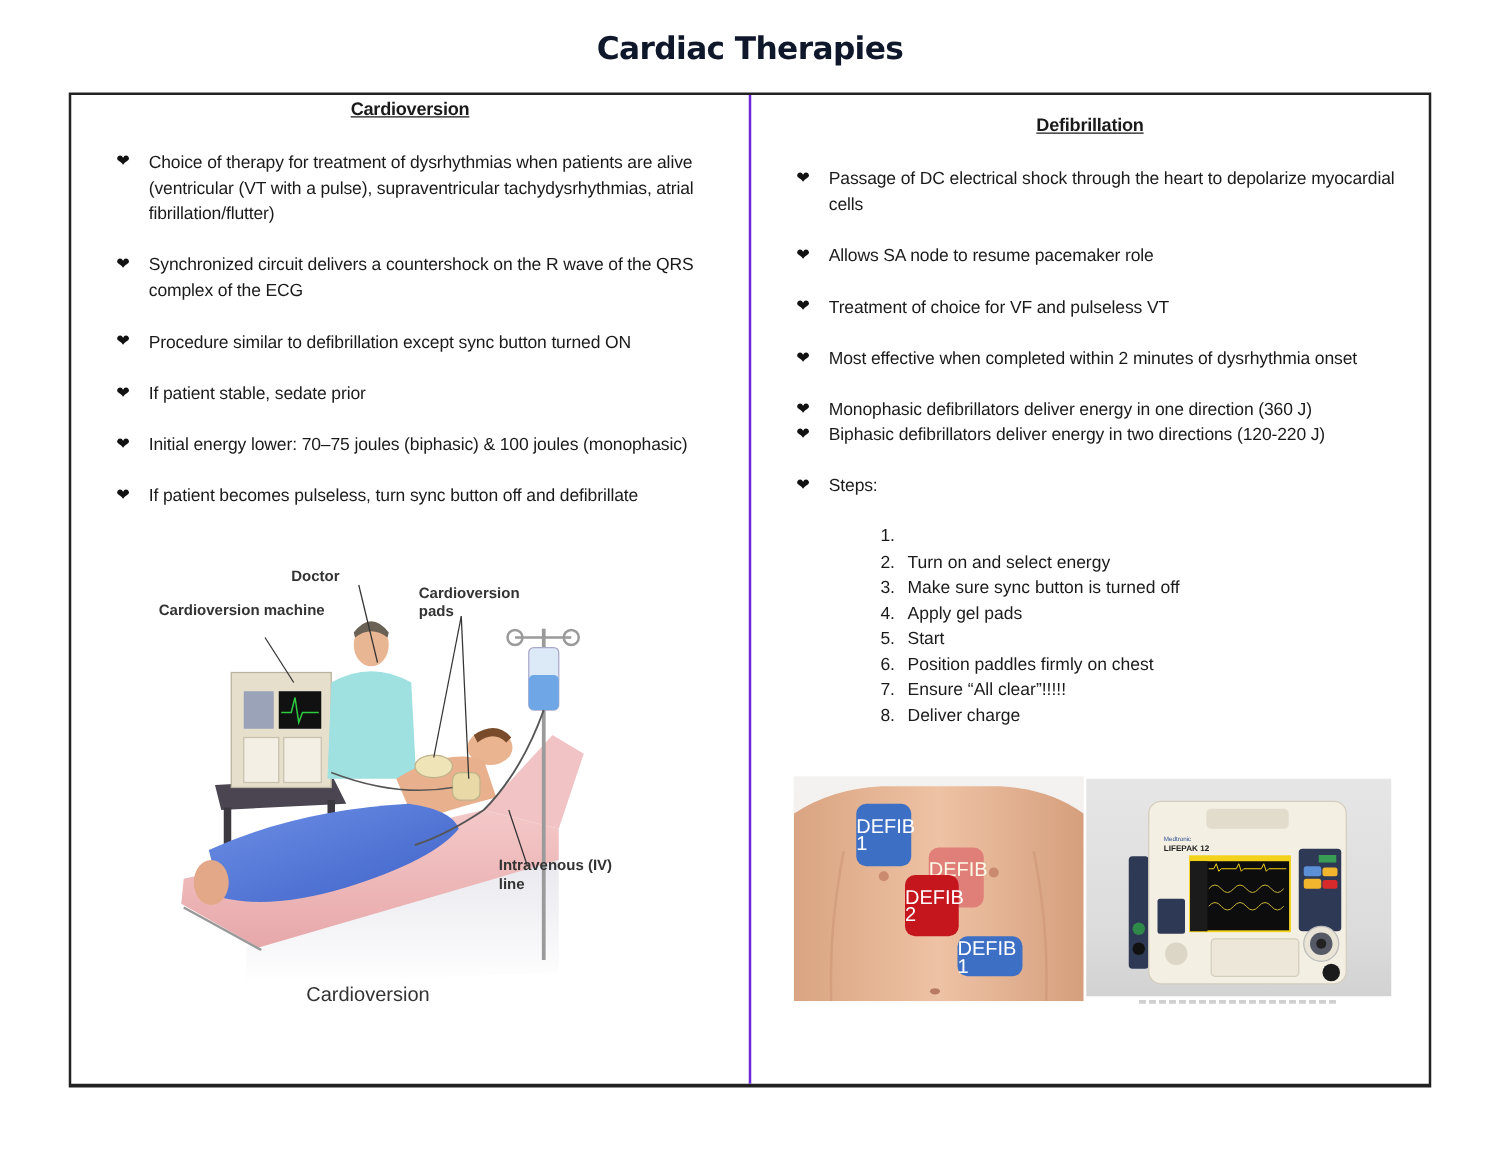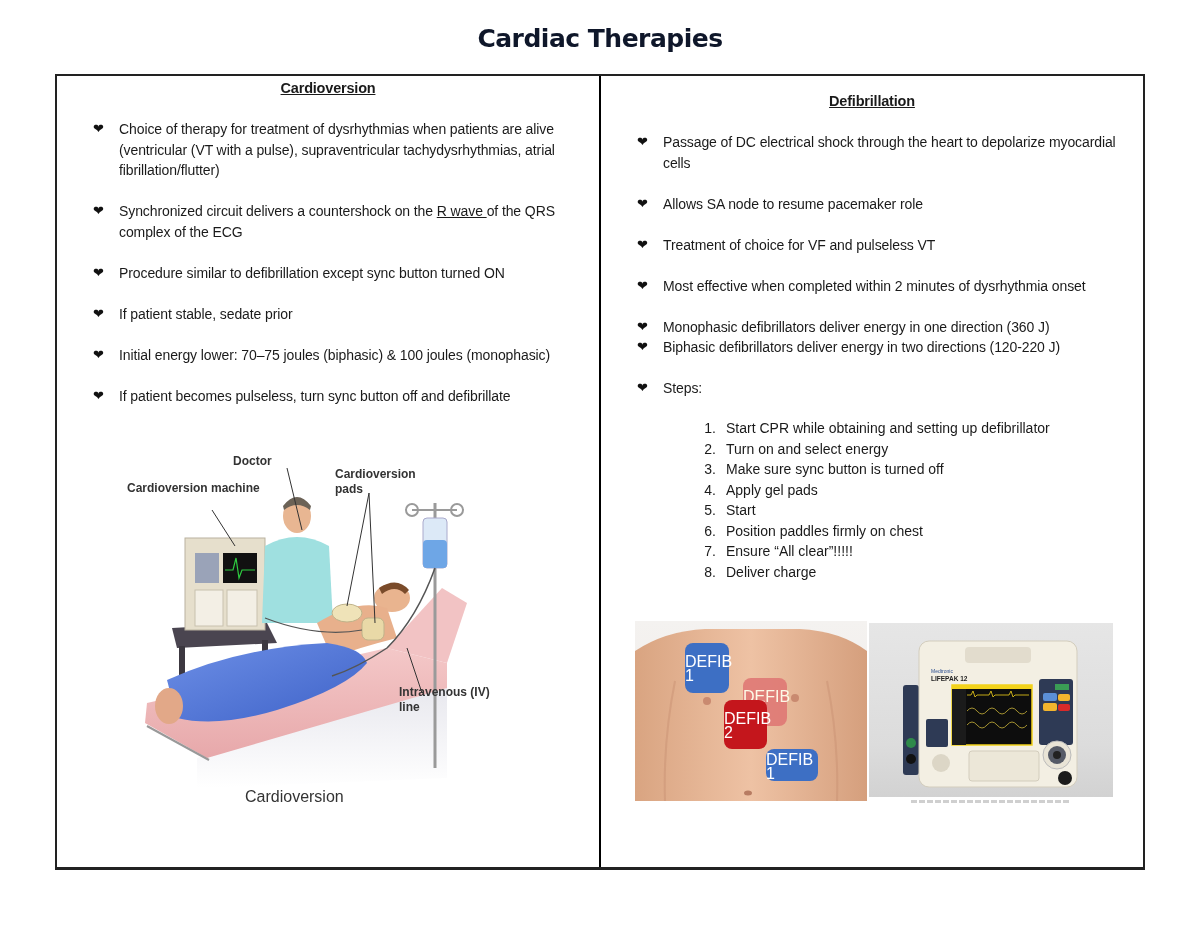--- a/index.html
+++ b/index.html
@@ -4,38 +4,38 @@
 <style>
   html, body { margin: 0; padding: 0; background: #ffffff; }
   body { width: 1200px; height: 927px; position: relative; overflow: hidden;
          font-family: "Liberation Sans", "DejaVu Sans", sans-serif; color: #1a1a1a; }
   .page-title { position: absolute; top: 24px; left: 0; width: 1200px; text-align: center;
                 font-family: "DejaVu Sans", sans-serif; font-weight: bold; font-size: 25px;
                 letter-spacing: -0.5px; color: #0f172a; }
   .table { position: absolute; left: 55px; top: 74px; width: 1090px; height: 796px;
            border: 2px solid #222; border-bottom-width: 3px; box-sizing: border-box; display: flex; }
   .col { position: relative; height: 100%; box-sizing: border-box; }
-  .col-left { width: 545px; border-right: 2px solid #000000; }
+  .col-left { width: 545px; border-right: 2px solid #6d28d9; }
   .col-right { width: 543px; margin-top: 13px; }
   .col-head { text-align: center; font-weight: bold; text-decoration: underline;
               font-size: 14.5px; margin-top: 4px; height: 20px; letter-spacing: -0.2px; }
   ul.bullets { list-style: none; margin: 0; padding: 0; }
   .bullet { position: relative; font-size: 14px; line-height: 20.5px; letter-spacing: -0.1px; }
   .bullet .heart { position: absolute; left: 0; top: 0; font-size: 13px; color: #111; }
   .bullet .txt { display: block; }
   .left-list { position: absolute; left: 36px; top: 43px; width: 490px; }
   .left-list .bullet { padding-left: 26px; margin-bottom: 20.5px; }
   .right-list { position: absolute; left: 36px; top: 43px; width: 500px; }
   .right-list .bullet { padding-left: 26px; margin-bottom: 20.5px; }
   .right-list .bullet.tight { margin-bottom: 0; }
   .right-list .bullet.after-tight { margin-bottom: 20.5px; }
   ol.steps { list-style: none; margin: 0; padding: 0 0 0 26px; }
   ol.steps li { font-size: 14px; line-height: 20.5px; display: flex; }
   ol.steps li .num { width: 27px; text-align: right; padding-right: 10px; }
-  .u { text-decoration: underline; }
+  .u { }
 
   
   .illus { position: absolute; left: 60px; top: 372px; width: 385px; height: 360px; }
   .illus .lbl { position: absolute; font-size: 12px; color: #333; line-height: 15px; font-weight: bold; }
   .illus .caption { position: absolute; left: 128px; top: 340px; font-size: 16px; color: #333; }
 
   
   .chest { position: absolute; left: 34px; top: 532px; width: 232px; height: 180px;
            background: linear-gradient(180deg,#f4f2f0 0%, #efe9e5 100%); overflow: hidden; }
   .monitor-photo { position: absolute; left: 268px; top: 534px; width: 244px; height: 174px;
@@ -184,21 +184,20 @@
       </li>
       <li class="bullet tight">
         <span class="heart">❤</span>
         <span class="txt">Steps:</span>
       </li>
     </ul>
 
     <ol class="steps" style="position:absolute;left:62px;top:329px;width:460px;">
       <li>
           <span class="num">1.</span>
-          <span>Start CPR while obtaining and setting up defibrillator</span>
         </li>
       <li>
           <span class="num">2.</span>
           <span>Turn on and select energy</span>
         </li>
       <li>
           <span class="num">3.</span>
           <span>Make sure sync button is turned off</span>
         </li>
       <li>

